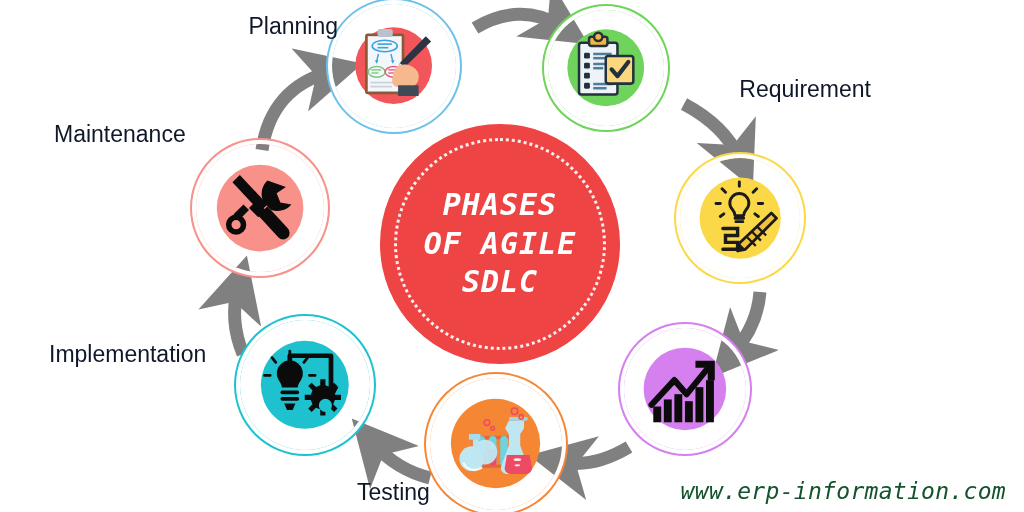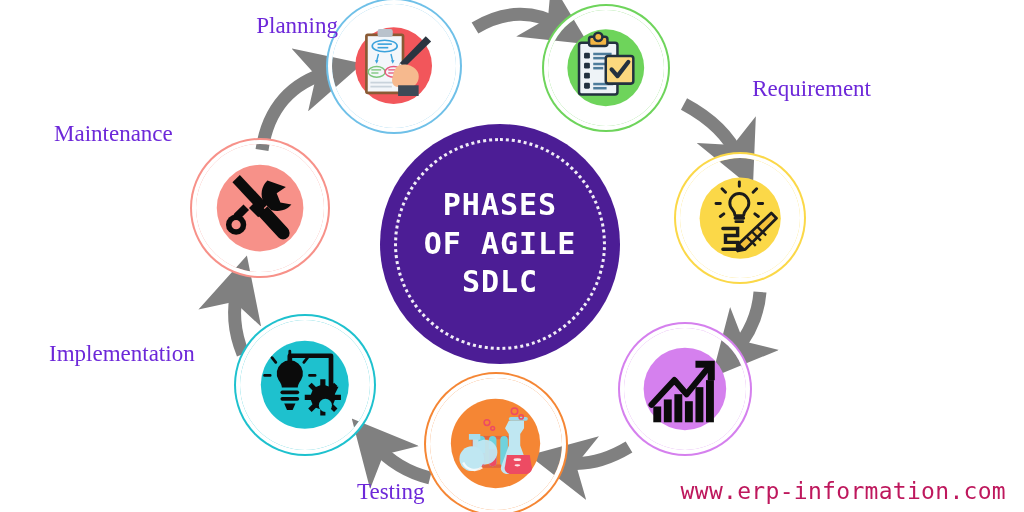--- a/index.html
+++ b/index.html
@@ -34,22 +34,22 @@
   
   .node{
     position:absolute;border-radius:50%;
     display:flex;align-items:center;justify-content:center;
     box-sizing:border-box;
   }
   .node .glyph{width:72%;height:72%;display:block;}
 
   
   .label{
-    position:absolute;color:#6d28d9;
-    font-family:Liberation Serif, serif;
+    position:absolute;color:#0f172a;
+    font-family:Liberation Sans, sans-serif;
     font-size:23px;line-height:1.22;white-space:pre;
   }
   .label.two{line-height:1.26;}
 
   
   .watermark{
     position:absolute;right:18px;bottom:8px;
     color:#c9c9c9;font-size:23px;letter-spacing:.3px;
     font-family:"DejaVu Sans Mono","Liberation Mono",monospace;
     white-space:nowrap;
@@ -77,21 +77,21 @@
       <path d="M760,292 C758,318 748,336 734,352"></path>
 
       <path d="M629,447 C604,462 582,466 562,462"></path>
 
       <path d="M430,478 C406,472 388,460 374,444"></path>
 
       <path d="M243,354 C234,332 232,310 238,288"></path>
     </g>
   </svg>
 
-  <div class="hub" id="hub" style="background: #4c1d95;">
+  <div class="hub" id="hub" style="background: #ef4444; font-style: italic;">
     <div class="hub-dots"></div>
     <div class="hub-text">
       <span>PHASES</span>
       <span>OF AGILE</span>
       <span>SDLC</span>
     </div>
   </div>
 
   <div class="node" id="node-planning" style="left: 332px; top: 4px; width: 124px; height: 124px; box-shadow: rgb(255, 255, 255) 0px 0px 0px 4px, rgb(111, 192, 232) 0px 0px 0px 6px;">
     <svg class="glyph" viewBox="0 0 100 100">
@@ -257,15 +257,15 @@
         <path d="M20,22 L28,14 L58,46 L50,54 Z"></path>
         <path d="M46,42 L56,52 L48,60 L38,50 Z"></path>
         <path d="M38,52 L28,62 a2,2 0 0 1 -3,0 L22,59 a2,2 0 0 1 0,-3 L32,46 Z"></path>
         <circle cx="24" cy="68" r="11"></circle>
       </g>
       <circle cx="24" cy="68" r="5" fill="#F79189"></circle>
     </svg>
   </div>
   <div class="label" style="left:54px;top:120px;">Maintenance</div>
 
-  <div class="watermark" style="color: #be185d;">www.erp-information.com</div>
+  <div class="watermark" style="color: #14532d; font-style: italic;">www.erp-information.com</div>
 
 </div>
 
 </body></html>

